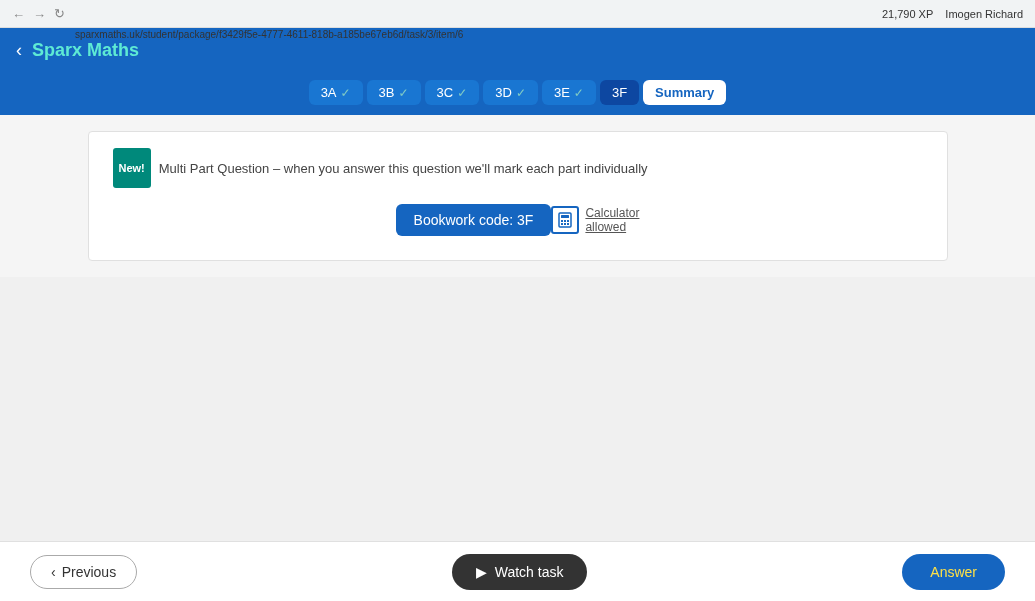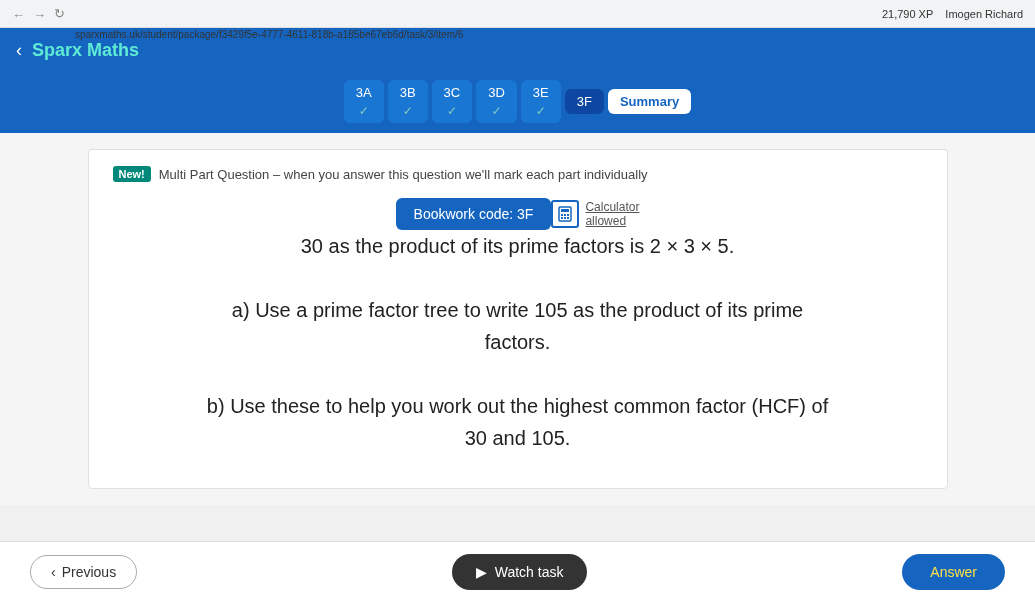--- a/index.html
+++ b/index.html
@@ -79,21 +79,20 @@
       padding: 5px 12px;
       font-size: 13px;
       font-weight: 500;
       display: flex;
       align-items: center;
       gap: 4px;
       cursor: pointer;
     }
     .tab.completed {
       background: #1976d2;
-      flex-direction: column;
     }
     .tab.active {
       background: #0d47a1;
     }
     .tab .check {
       color: #80cbc4;
       font-size: 12px;
     }
     .tab.summary {
       background: white;
@@ -126,21 +125,21 @@
       gap: 8px;
       margin-bottom: 16px;
       font-size: 13px;
       color: #444;
     }
     .new-badge {
       background: #00897b;
       color: white;
       font-size: 11px;
       font-weight: bold;
-      padding: 2px 6px;
+      padding: 14px 6px;
       border-radius: 3px;
     }
 
     .bookwork-row {
       display: flex;
       align-items: center;
       justify-content: center;
     }
     .bookwork-btn {
       background: #1565c0;
@@ -302,27 +301,20 @@
             <rect x="10" y="11" width="2" height="2" rx="0.3" fill="#1565c0"></rect>
           </svg>
         </div>
         <div>
           <div>Calculator</div>
           <div>allowed</div>
         </div>
       </div>
     </div>
 
-    <div class="question-text">
-      <p>30 as the product of its prime factors is 2 × 3 × 5.</p>
-      <br>
-      <p>a) Use a prime factor tree to write 105 as the product of its prime<br>factors.</p>
-      <br>
-      <p>b) Use these to help you work out the highest common factor (HCF) of<br>30 and 105.</p>
-    </div>
   </div>
 </div>
 
 <div class="bottom-bar">
   <button class="btn-prev">
     <span>‹</span>
     <span>Previous</span>
   </button>
   <button class="btn-watch">
     <span>▶</span>

